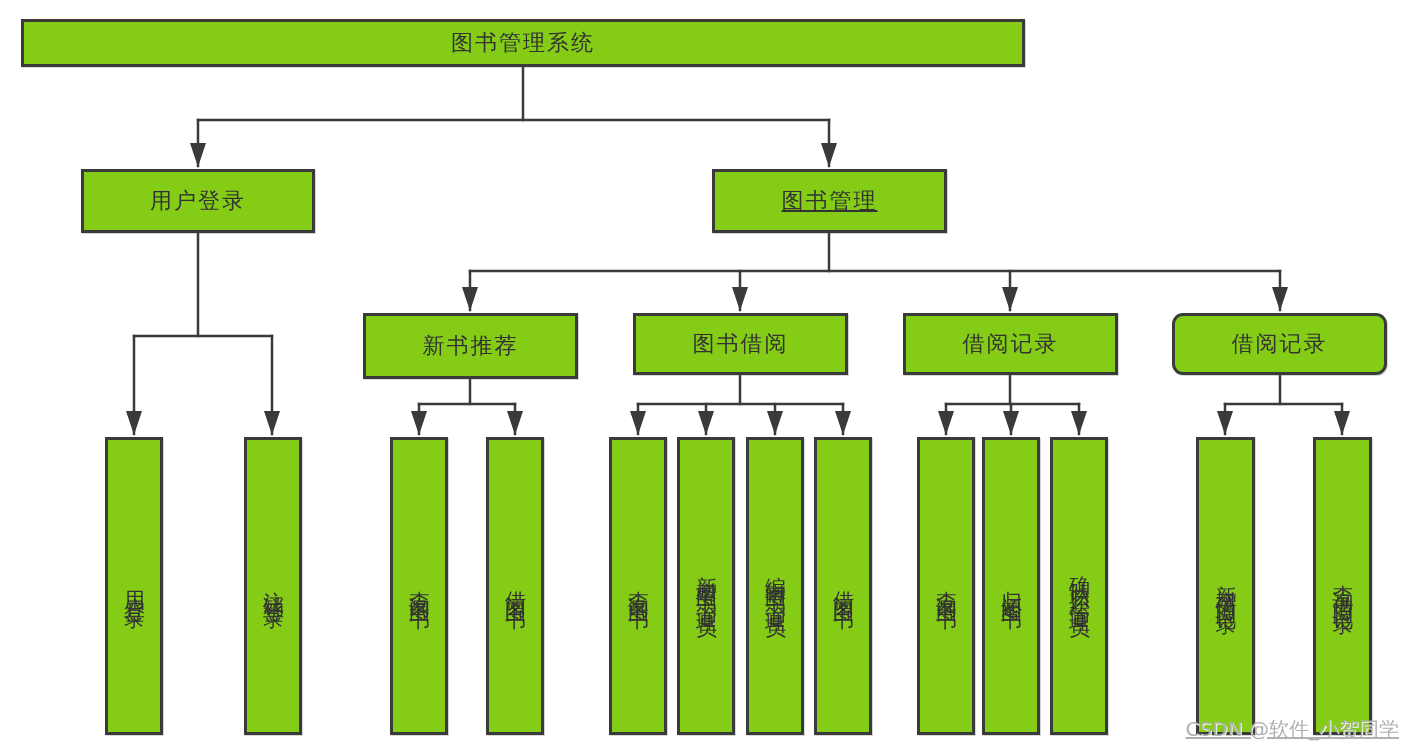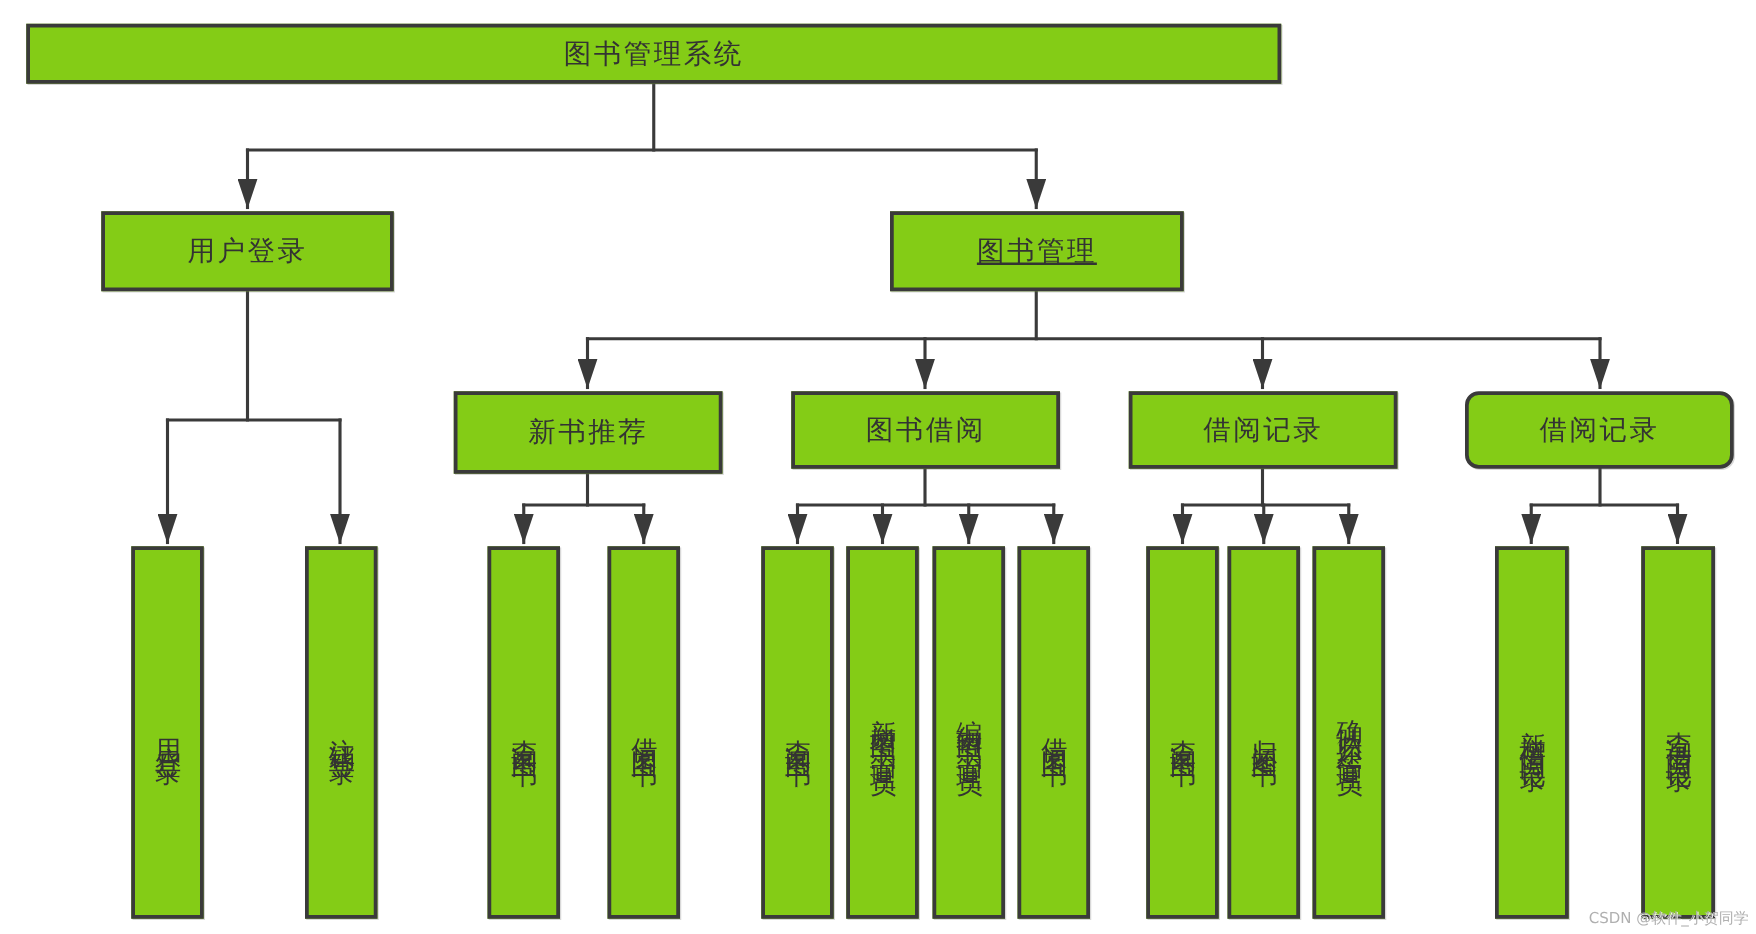--- a/index.html
+++ b/index.html
@@ -37,24 +37,25 @@
     writing-mode: vertical-lr;
     text-orientation: mixed;
     font-size: 21px;
     letter-spacing: 6px;
     line-height: 1;
   }
   .watermark {
     position: absolute;
     right: 6px;
     bottom: 4px;
-    font-size: 12px;
+    font-size: 20px;
     color: #b0b0b0;
     text-shadow: 1px 1px 0 rgba(255,255,255,0.9);
     white-space: nowrap;
+    text-decoration: underline;
   }
 </style>
 </head>
 <body>
 
 <div class="canvas">
 
   <svg class="connector-layer" viewBox="0 0 1405 747" xmlns="http://www.w3.org/2000/svg">
     <defs>
       <marker id="arrowhead" viewBox="0 0 24 16" markerWidth="24" markerHeight="16" refX="23" refY="8" orient="auto" markerUnits="userSpaceOnUse">

